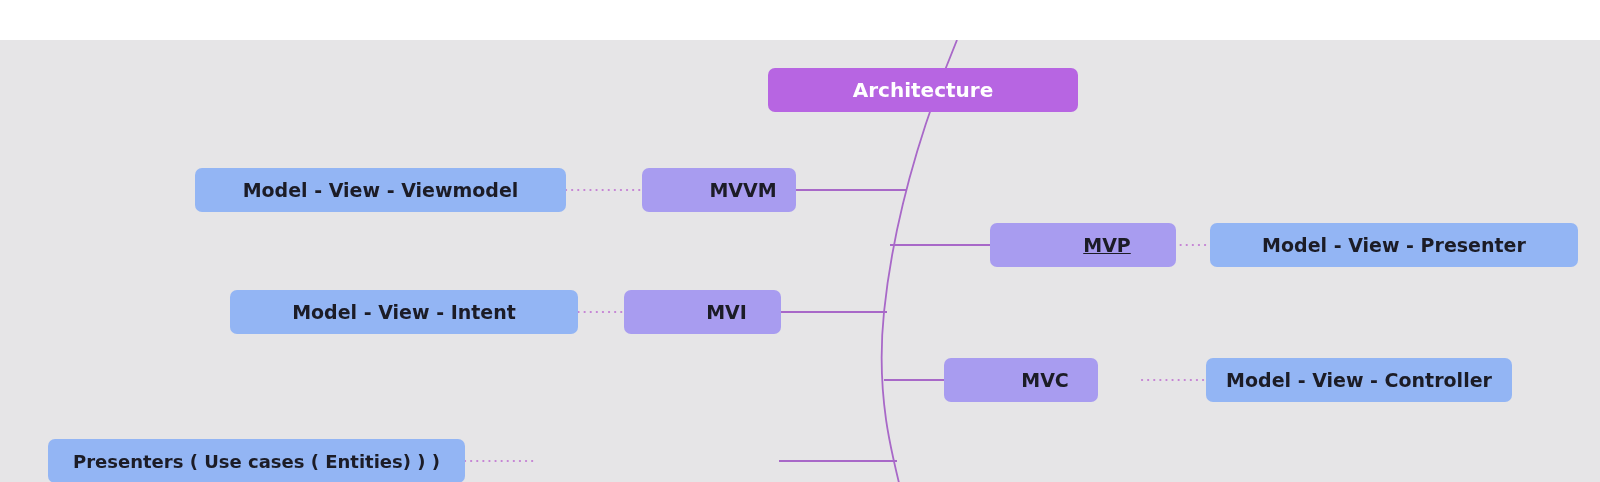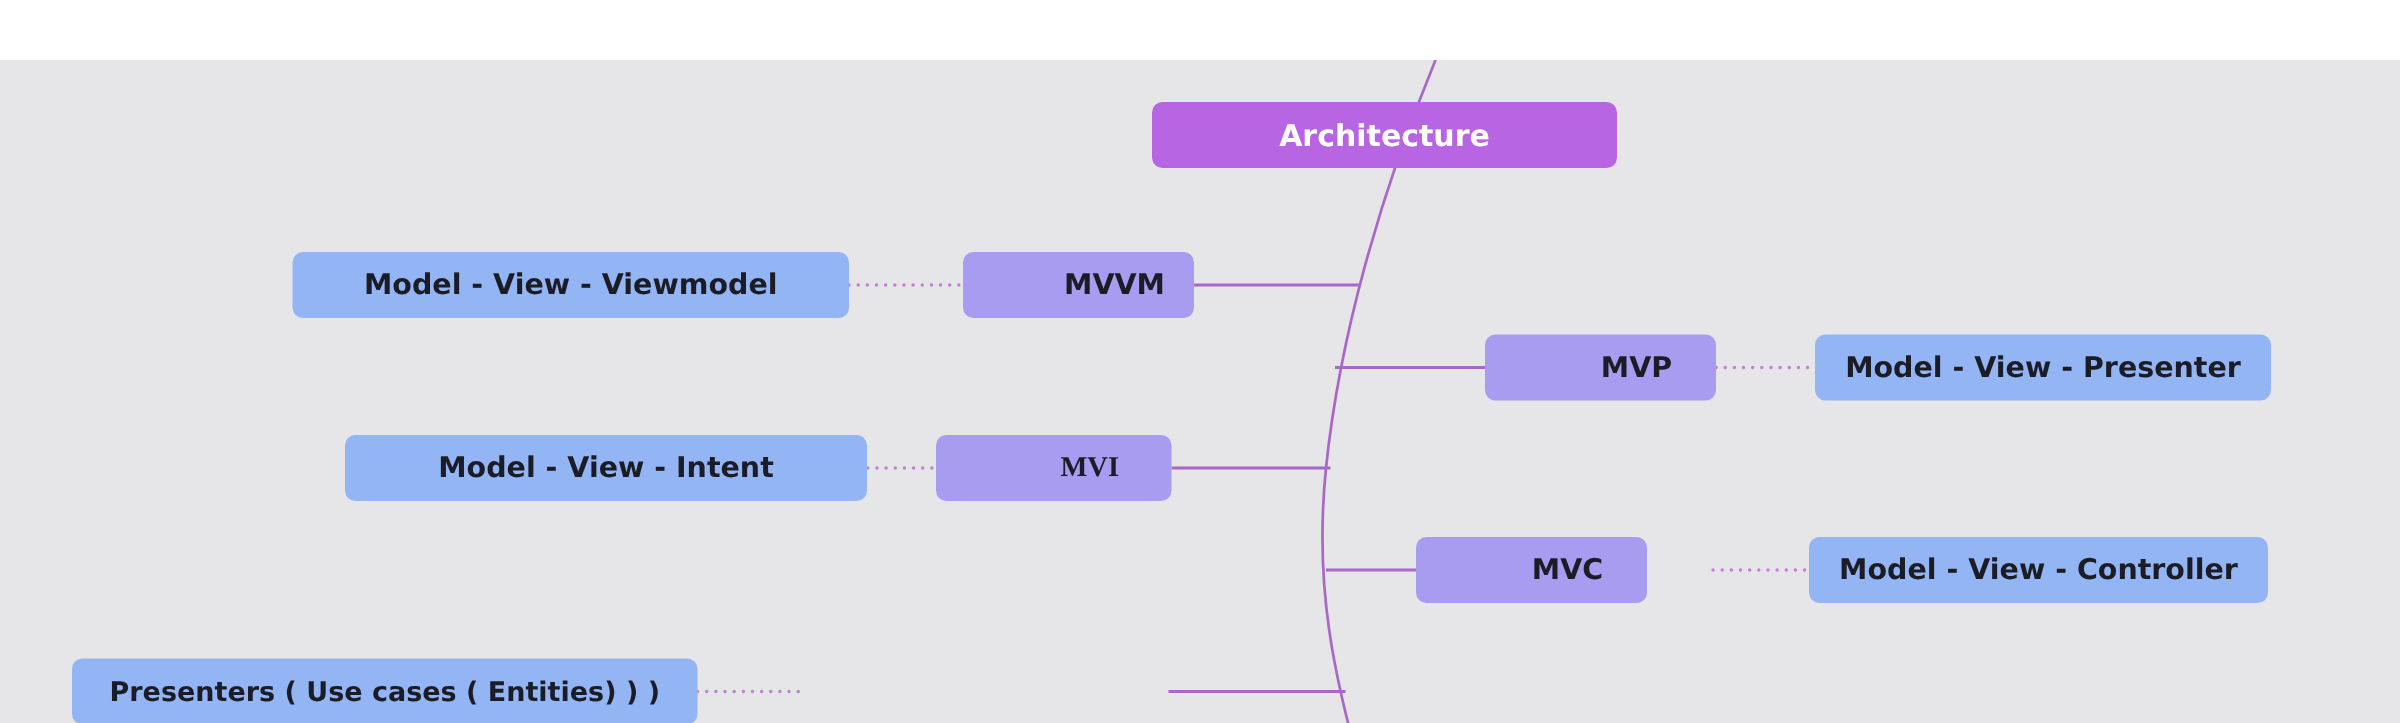--- a/index.html
+++ b/index.html
@@ -75,25 +75,25 @@
     <line x1="548" y1="272" x2="624" y2="272" stroke="var(--dotted-line)" stroke-width="2.2" stroke-linecap="round" stroke-dasharray="0.1 6"></line>
     <line x1="1142" y1="340" x2="1206" y2="340" stroke="var(--dotted-line)" stroke-width="2.2" stroke-linecap="round" stroke-dasharray="0.1 6"></line>
     <line x1="465" y1="421" x2="536" y2="421" stroke="var(--dotted-line)" stroke-width="2.2" stroke-linecap="round" stroke-dasharray="0.1 6"></line>
   </svg>
 
   <div class="node root" style="left:768px; top:28px; width:310px;">Architecture</div>
 
   <div class="node detail" style="left:195px; top:128px; width:371px;">Model - View - Viewmodel</div>
   <div class="node topic" style="left:642px; top:128px; width:154px;">MVVM</div>
 
-  <div class="node topic" style="left:990px; top:183px; width:154px;">MVP</div>
-  <div class="node detail" style="left:1210px; top:183px; width:304px;">Model - View - Presenter</div>
+  <div class="node topic" style="left:990px; top:183px; width:186px;text-decoration:underline;">MVP</div>
+  <div class="node detail" style="left:1210px; top:183px; width:368px;">Model - View - Presenter</div>
 
   <div class="node detail" style="left:230px; top:250px; width:348px;">Model - View - Intent</div>
-  <div class="node topic" style="left:624px; top:250px; width:157px;font-family:Liberation Serif, serif;">MVI</div>
+  <div class="node topic" style="left:624px; top:250px; width:157px;">MVI</div>
 
   <div class="node topic" style="left:944px; top:318px; width:154px;">MVC</div>
   <div class="node detail" style="left:1206px; top:318px; width:306px;">Model - View - Controller</div>
 
   <div class="node detail" style="left:48px; top:399px; width:417px; font-size:18px;">Presenters ( Use cases ( Entities) ) )</div>
 
   <div class="canvas-edge"></div>
 </div>
 
 </body></html>

